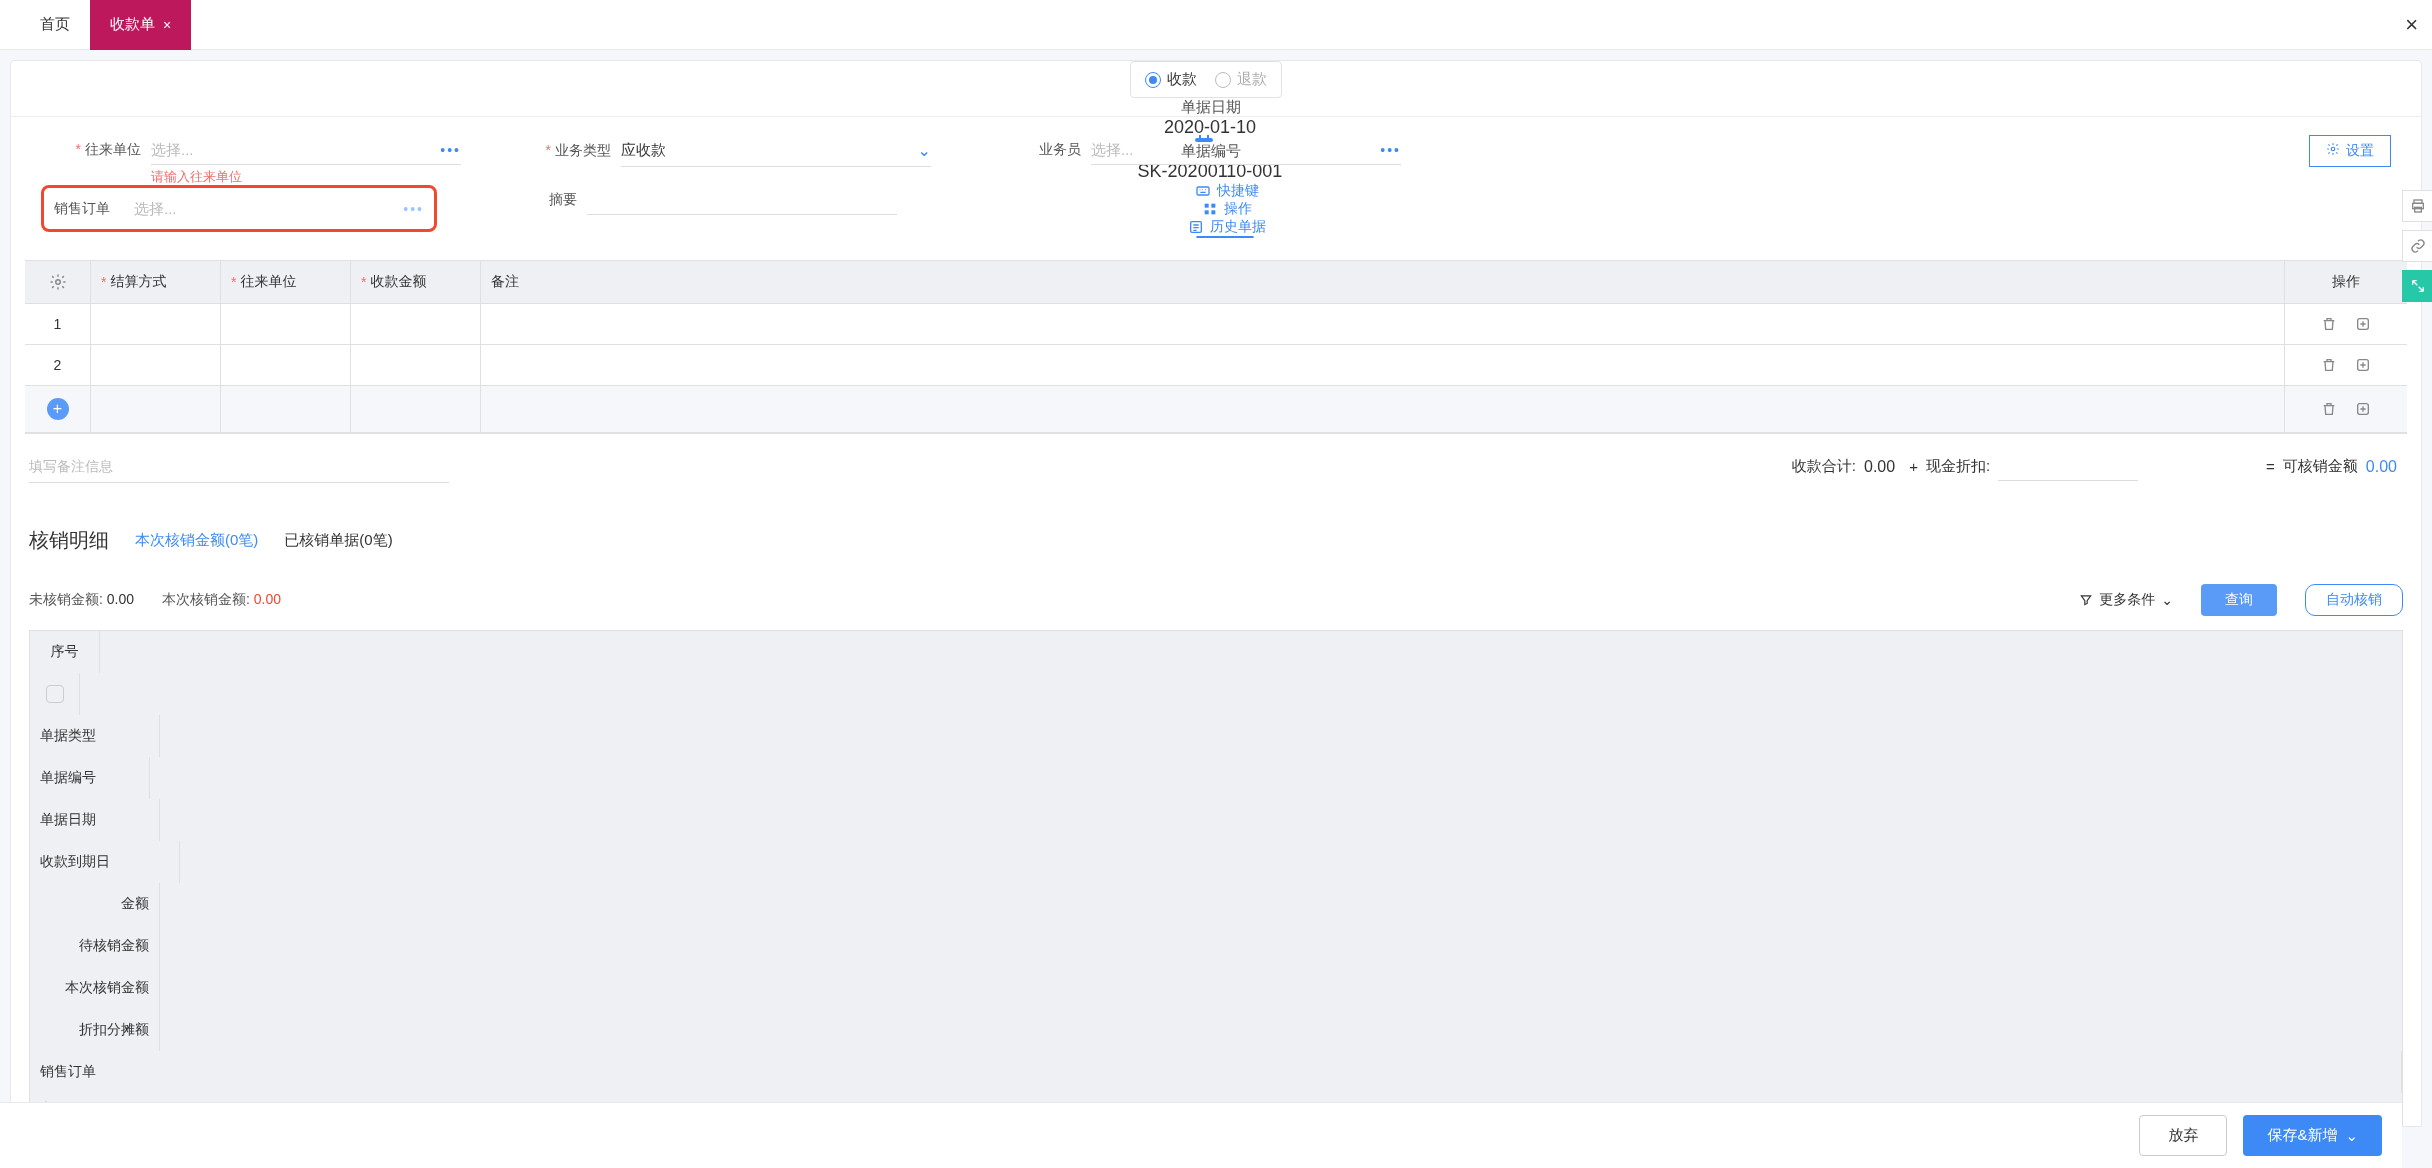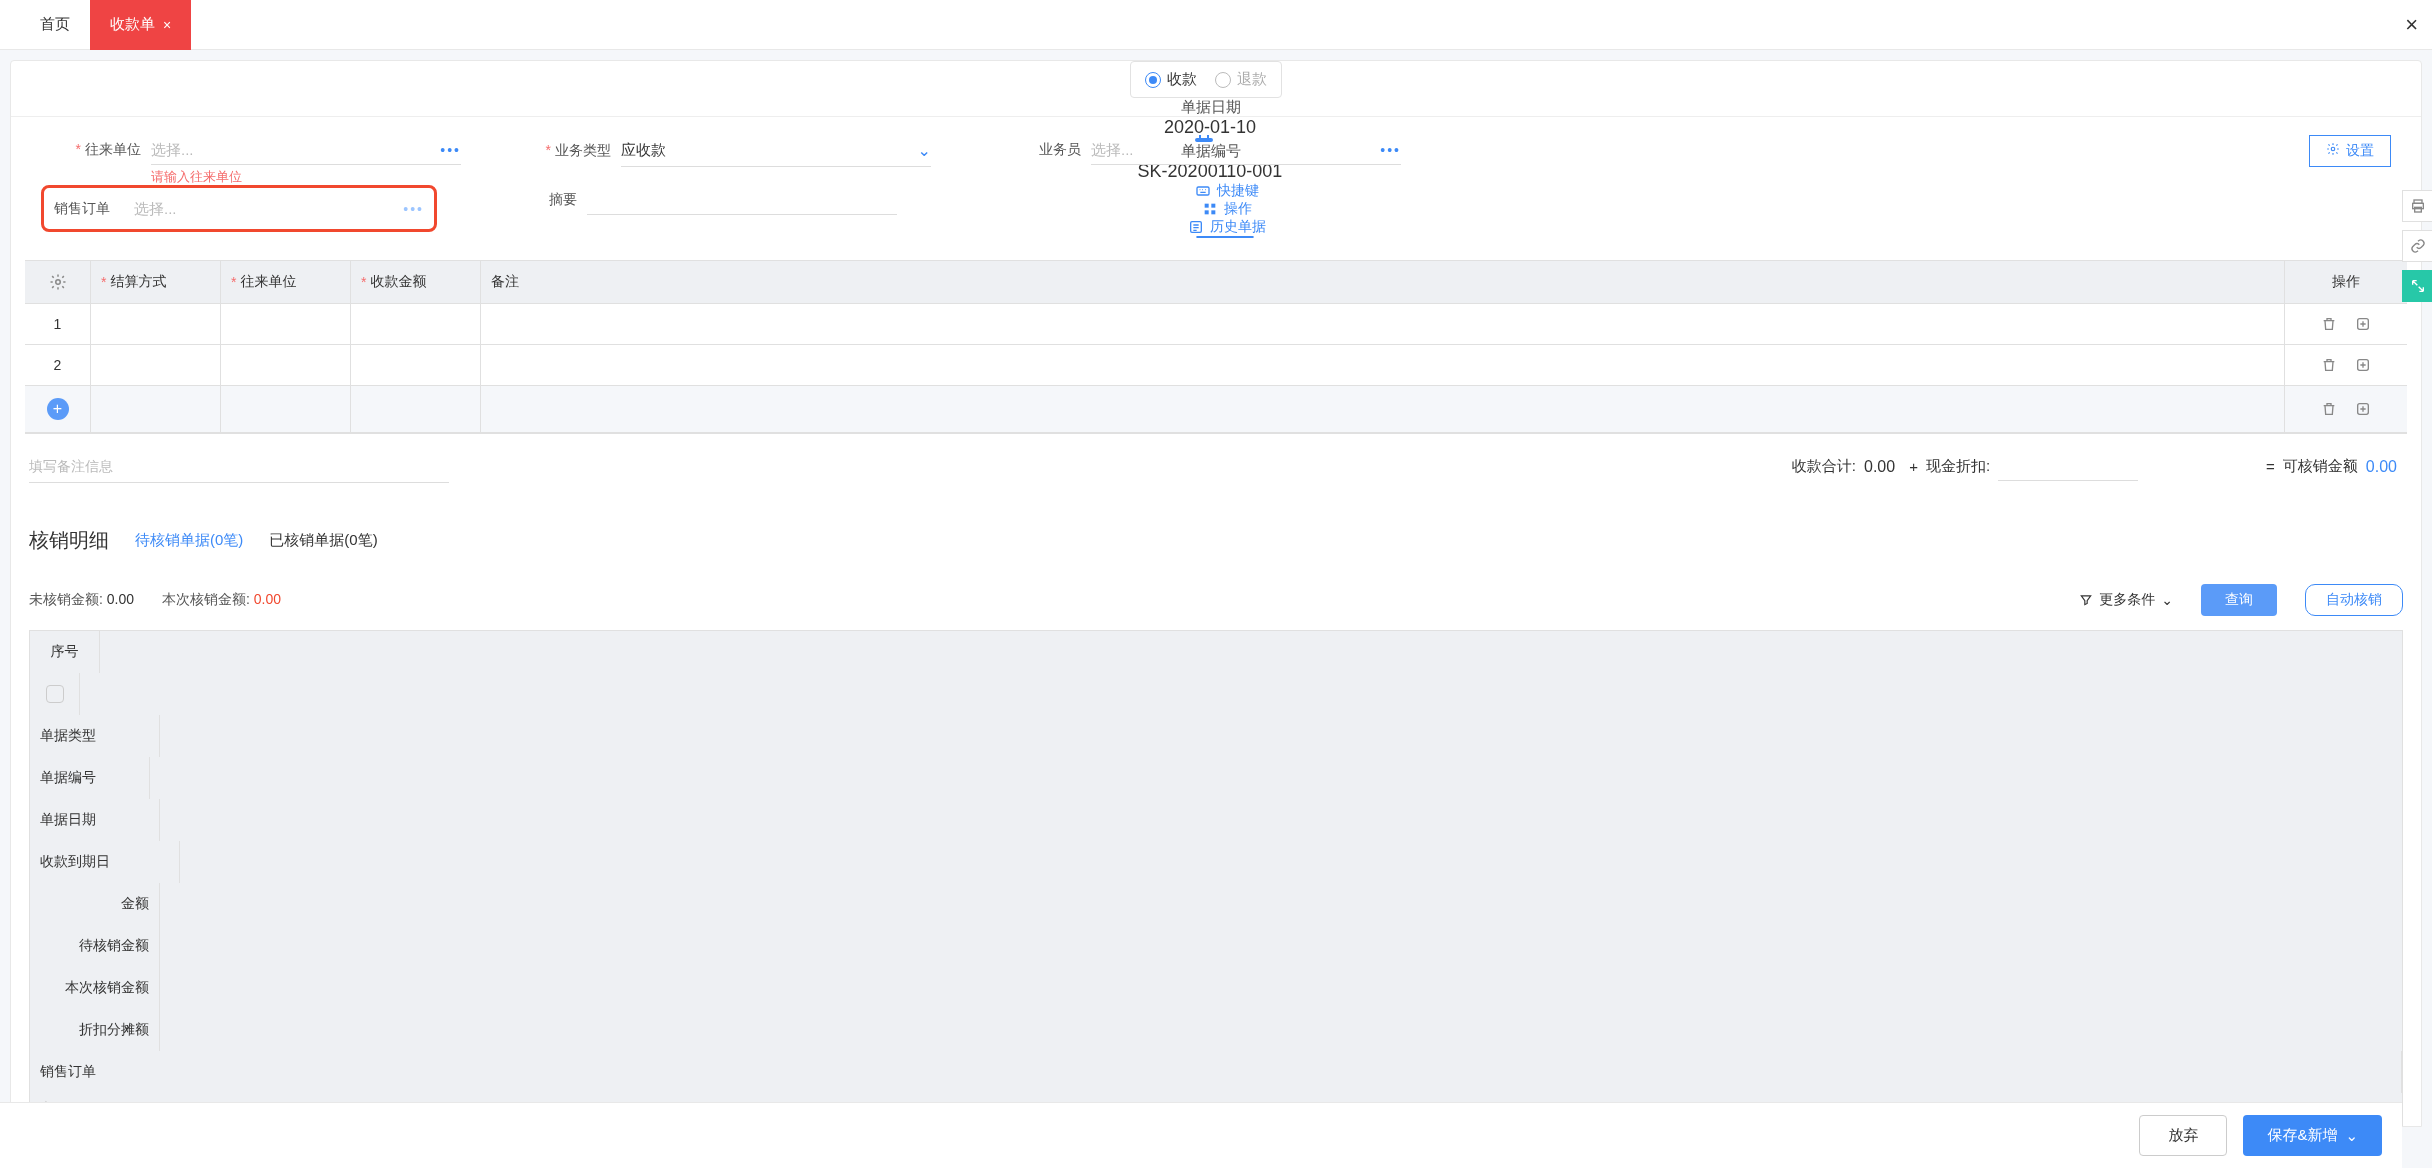--- a/index.html
+++ b/index.html
@@ -1,21 +1,21 @@
 <!DOCTYPE html>
 <html><head>
   <meta charset="utf-8">
   <style>
     * { margin:0; padding:0; box-sizing:border-box; font-family:"Microsoft YaHei","PingFang SC",sans-serif; }
     body { background:#f5f7fa; font-size:14px; color:#333; overflow:hidden; }
 
     
     .tabs { display:flex; align-items:center; background:#fff; border-bottom:1px solid #e8e8e8; height:50px; padding:0 0 0 20px; position:relative; }
     .tab { padding:0 20px; height:50px; display:flex; align-items:center; cursor:pointer; font-size:15px; }
-    .tab.active { background:#ef4444; color:#fff; }
+    .tab.active { background:#be185d; color:#fff; }
     .tab-close { margin-left:8px; font-size:14px; }
     .global-close { position:absolute; right:14px; font-size:22px; cursor:pointer; }
 
     .panel { margin:10px; background:#fff; border:1px solid #e8e8e8; border-radius:4px 4px 0 0; position:relative; }
 
     
     .header-row { display:flex; align-items:center; height:56px; padding:0 14px; border-bottom:1px solid #eee;flex-direction:column; }
     .radio-box { display:flex; align-items:center; gap:18px; border:1px solid #e2e2e2; border-radius:4px; padding:8px 14px; margin-right:20px; }
     .radio-item { display:flex; align-items:center; gap:6px; cursor:pointer; font-size:15px; }
     .radio-o { width:16px; height:16px; border:1px solid #bbb; border-radius:50%; display:flex; align-items:center; justify-content:center; }
@@ -326,21 +326,21 @@
     <span class="tot-lbl">现金折扣:</span>
     <input class="disc-inp" style="">
     <span class="tot-lbl" style="margin-left:120px">=</span>
     <span class="tot-lbl">可核销金额</span>
     <span class="tot-val blue">0.00</span>
   </div>
 
   <div class="wo-sec">
     <div class="wo-head">
       <span class="wo-title">核销明细</span>
-      <span class="wo-tab active">待核销单据(0笔)</span>
+      <span class="wo-tab active">本次核销金额(0笔)</span>
       <span class="wo-tab">已核销单据(0笔)</span>
     </div>
     <div class="wo-bar">
       <span class="wo-amt"><span>未核销金额:</span> <span class="v">0.00</span></span>
       <span class="wo-amt"><span>本次核销金额:</span> <span class="red">0.00</span></span>
       <div class="wo-bar-sp"></div>
       <div class="wo-filter">
         <svg width="14" height="14" viewBox="0 0 24 24" fill="none" stroke="currentColor" stroke-width="2">
             <path d="M4 5h16l-6 8v5l-4 2v-7z"></path>
           </svg>

